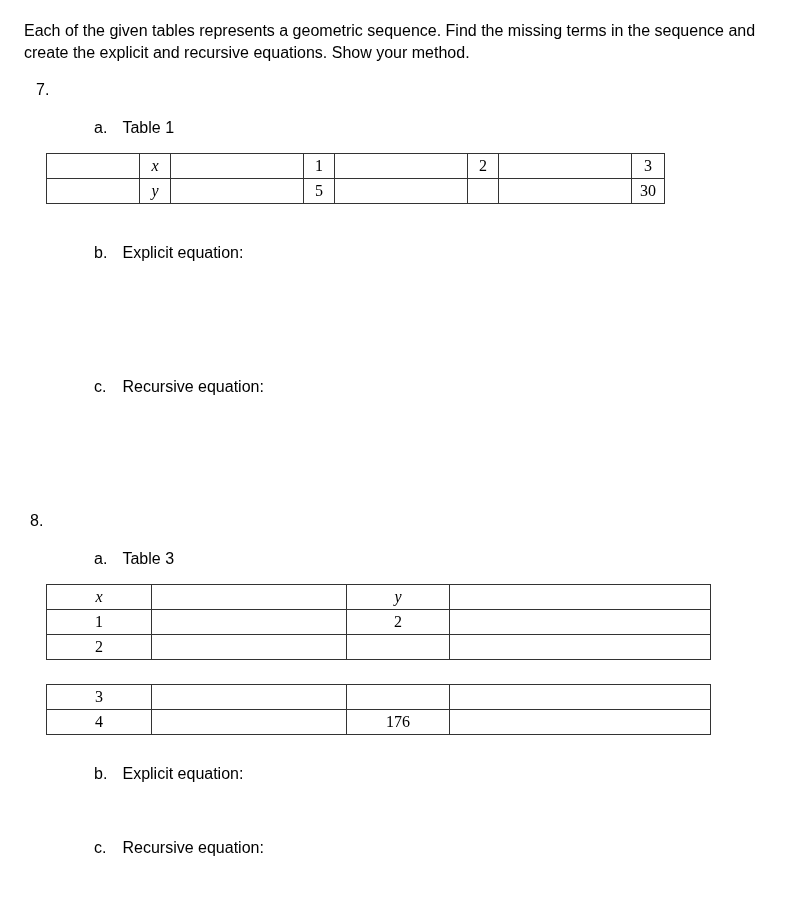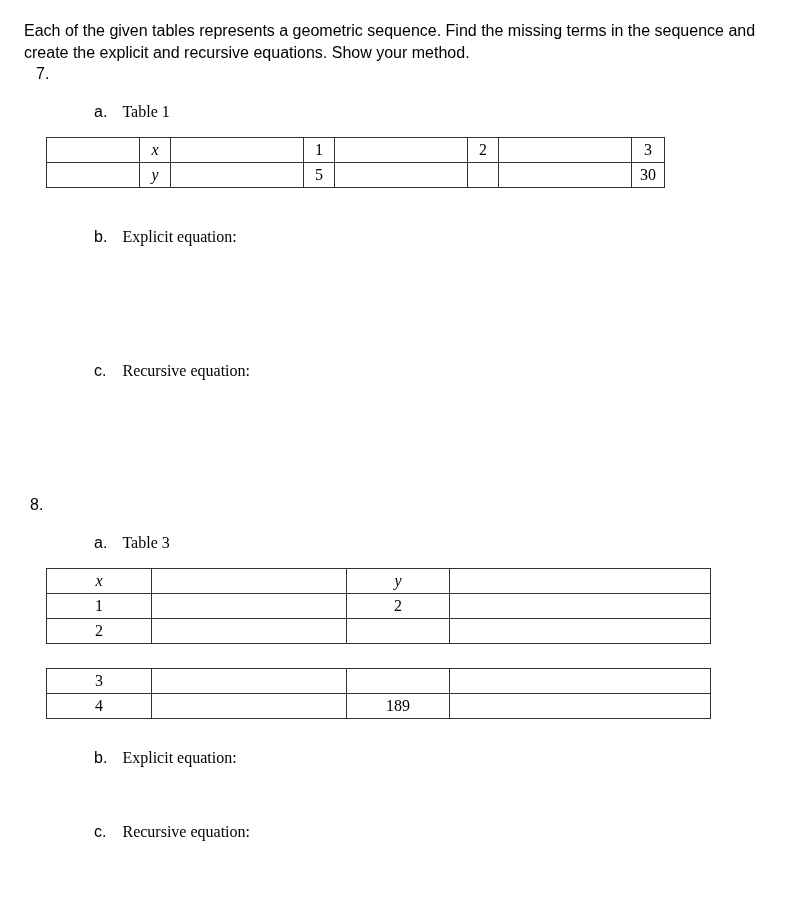--- a/index.html
+++ b/index.html
@@ -7,36 +7,36 @@
     padding: 20px 24px;
     font-family: Arial, Helvetica, sans-serif;
     font-size: 16px;
     color: #000;
     background: #fff;
     width: 793px;
     box-sizing: border-box;
   }
   .instructions {
     line-height: 1.4;
+    margin-bottom: 16px;
   }
   .problem-number {
     margin-left: 12px;
     margin-bottom: 20px;
   }
   .subpart {
     margin-left: 70px;
     margin-bottom: 16px;
   }
   .subpart-label {
     display: inline-block;
     width: 24px;
   }
   .subpart-text {
     display: inline-block;
-    font-family: Liberation Serif, serif;
   }
   table {
     border-collapse: collapse;
     margin-left: 22px;
     margin-bottom: 40px;
   }
   td {
     border: 1px solid #333;
     text-align: center;
     font-family: 'Times New Roman', serif;
@@ -152,21 +152,21 @@
   </tr>
   <tr>
     <td class="cA">3</td>
     <td class="cB"></td>
     <td class="cC"></td>
     <td class="cD"></td>
   </tr>
   <tr>
     <td class="cA">4</td>
     <td class="cB"></td>
-    <td class="cC">189</td>
+    <td class="cC">176</td>
     <td class="cD"></td>
   </tr>
 </tbody>
   </table>
 
 <div class="subpart">
   <span class="subpart-label">b.</span>
   <span class="subpart-text">Explicit equation:</span>
 </div>
 

